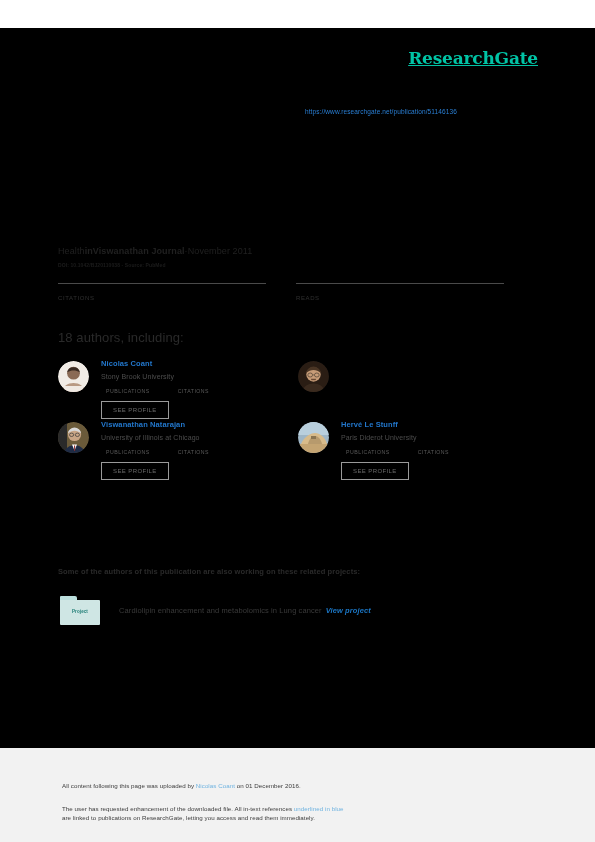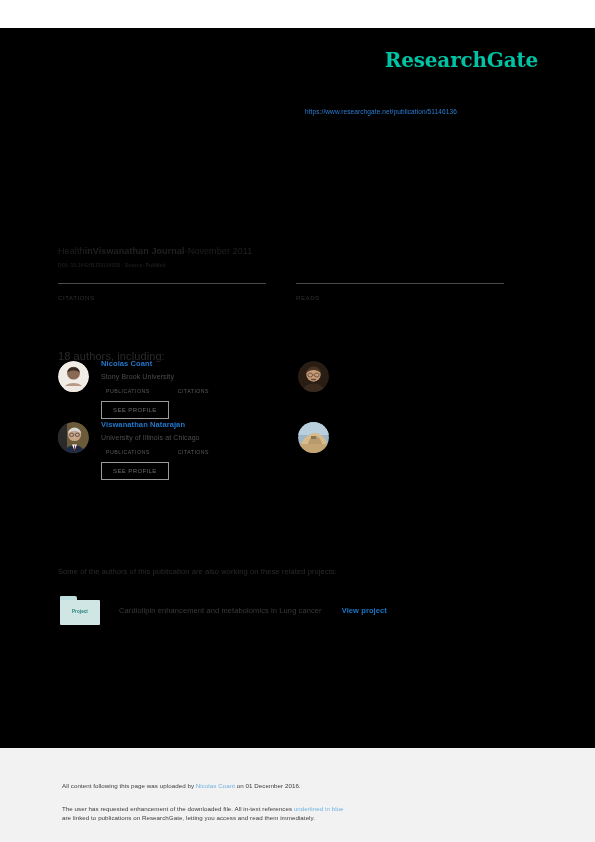--- a/index.html
+++ b/index.html
@@ -37,25 +37,26 @@
     height: 720px;
     background: #000000;
   }
 
   
   .brand {
     position: absolute;
     right: 57px;
     top: 48px;
     font-family: "DejaVu Serif", serif;
-    font-size: 20px;
+    font-size: 17px;
     font-weight: 700;
     letter-spacing: -0.2px;
     color: #00c3a5;
     white-space: nowrap;
+    text-decoration: underline;
   }
 
   
   .pub-url {
     position: absolute;
     left: 305px;
     top: 108px;
     font-size: 6.5px;
     color: #2a7fd4;
     letter-spacing: 0.1px;
@@ -121,24 +122,23 @@
     font-size: 6px;
     color: #303030;
     letter-spacing: 0.6px;
   }
 
   
   .authors-heading {
     position: absolute;
     left: 58px;
     top: 330px;
-    font-size: 11px;
+    font-size: 13px;
     color: #2a2a2a;
     letter-spacing: 0.1px;
-    margin-top: 20px;
   }
 
   
   .author-grid {
     position: absolute;
     left: 58px;
     top: 358px;
     width: 480px;
   }
   .author-row {
@@ -206,21 +206,21 @@
     font-family: "Liberation Sans", sans-serif;
     cursor: pointer;
   }
 
   
   .projects-heading {
     position: absolute;
     left: 58px;
     top: 567px;
     font-size: 7.5px;
-    font-weight: 400;
+    font-weight: 700;
     color: #2a2a2a;
     letter-spacing: 0.1px;
   }
   .project-row {
     position: absolute;
     left: 60px;
     top: 596px;
     display: flex;
     align-items: center;
   }
@@ -259,22 +259,23 @@
   .project-text {
     margin-left: 19px;
     font-size: 7.5px;
     color: #3a3a3a;
     letter-spacing: 0.1px;
     white-space: nowrap;
   }
   .project-link {
     color: #1b76c4;
     font-weight: 700;
-    margin-left: 20px;
+    margin-left: 4px;
     text-decoration: none;
+    font-style: italic;
   }
 
   
   .footer {
     position: absolute;
     left: 0;
     top: 748px;
     width: 595px;
     height: 94px;
     background: #f2f2f2;
@@ -411,20 +412,29 @@
         <div class="avatar">
           <svg width="31" height="31" viewBox="0 0 31 31" aria-hidden="true">
             <circle cx="15.5" cy="15.5" r="15.5" fill="#9fb6c6"></circle>
             <rect x="0" y="0" width="31" height="13" fill="#b9cfdd"></rect>
             <path d="M0 22 h31 v9 H0z" fill="#c4a472"></path>
             <path d="M3 22 c3-7 9-11 14-11 s10 4 12 11z" fill="#d8bb8a"></path>
             <path d="M10 22 c1-5 4-8 7-8 s6 3 7 8z" fill="#b79a6d"></path>
             <rect x="13" y="14" width="5" height="3" fill="#8a7450"></rect>
           </svg>
         </div>
+        <div class="author-info">
+          <div class="author-name">Hervé Le Stunff</div>
+          <div class="author-affil">Paris Diderot University</div>
+          <div class="author-stats">
+            <span class="author-stat">PUBLICATIONS</span>
+            <span class="author-stat">CITATIONS</span>
+          </div>
+          <button class="see-profile">SEE PROFILE</button>
+        </div>
       </div>
 
     </div>
 
   </div>
 
   <div class="projects-heading">Some of the authors of this publication are also working on these related projects:</div>
 
   <div class="project-row">
     <div class="folder-icon">

